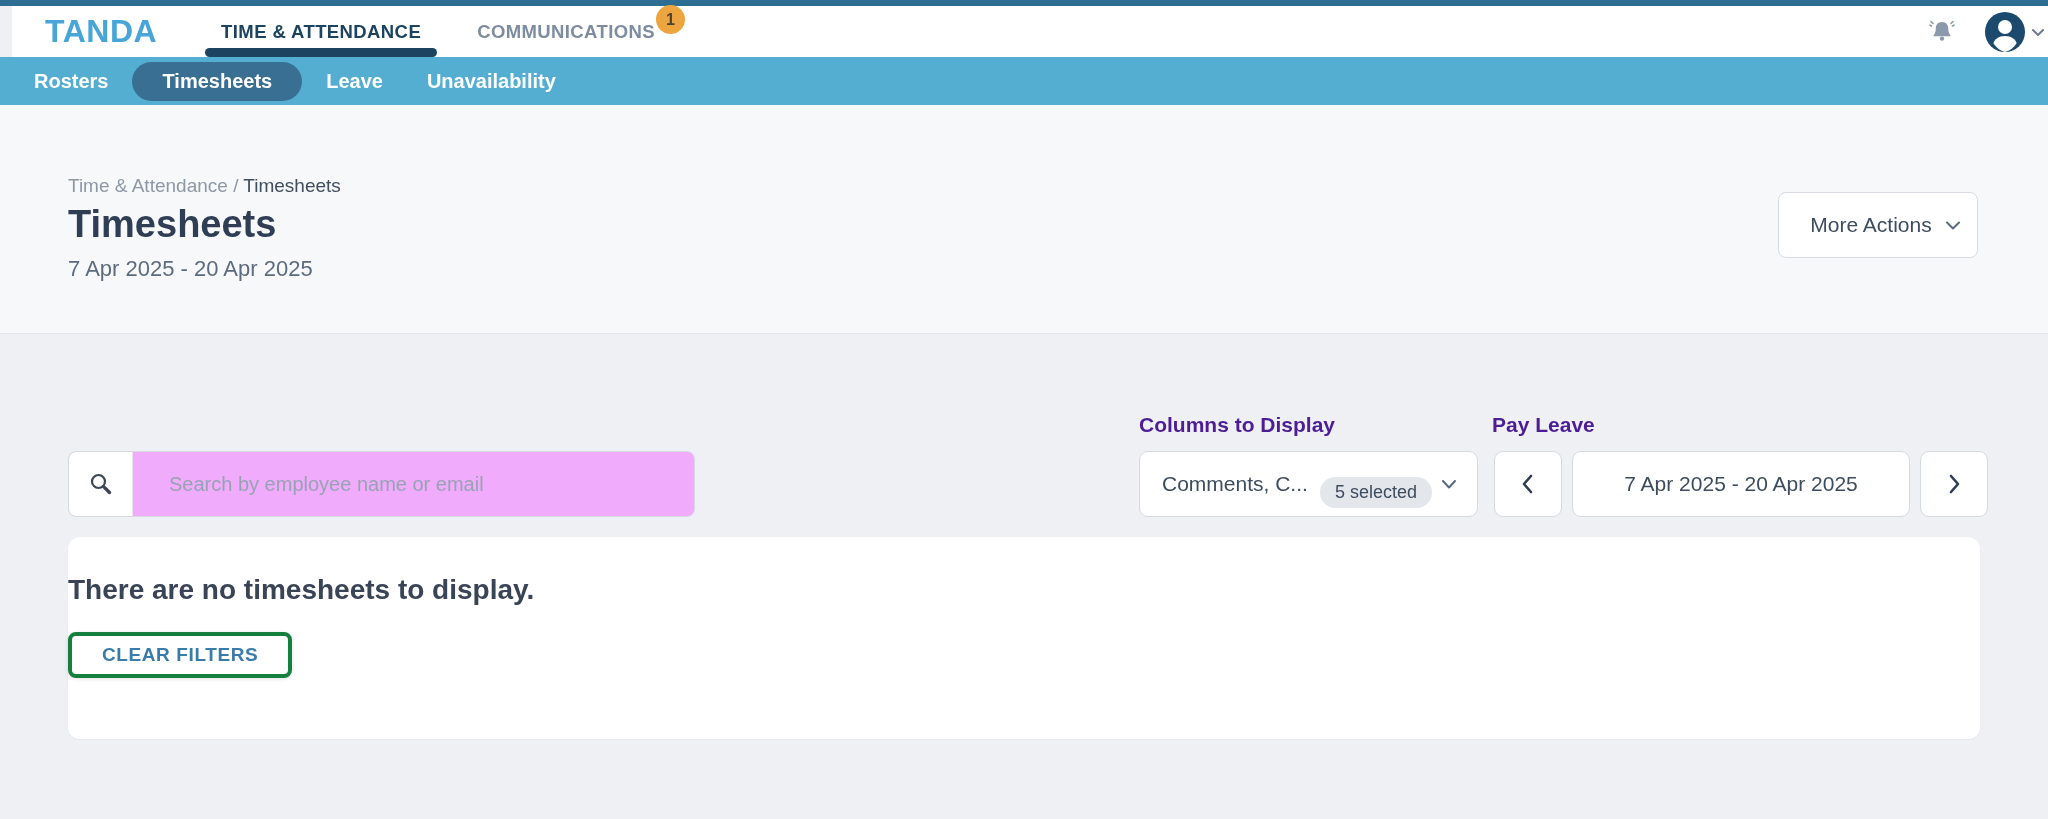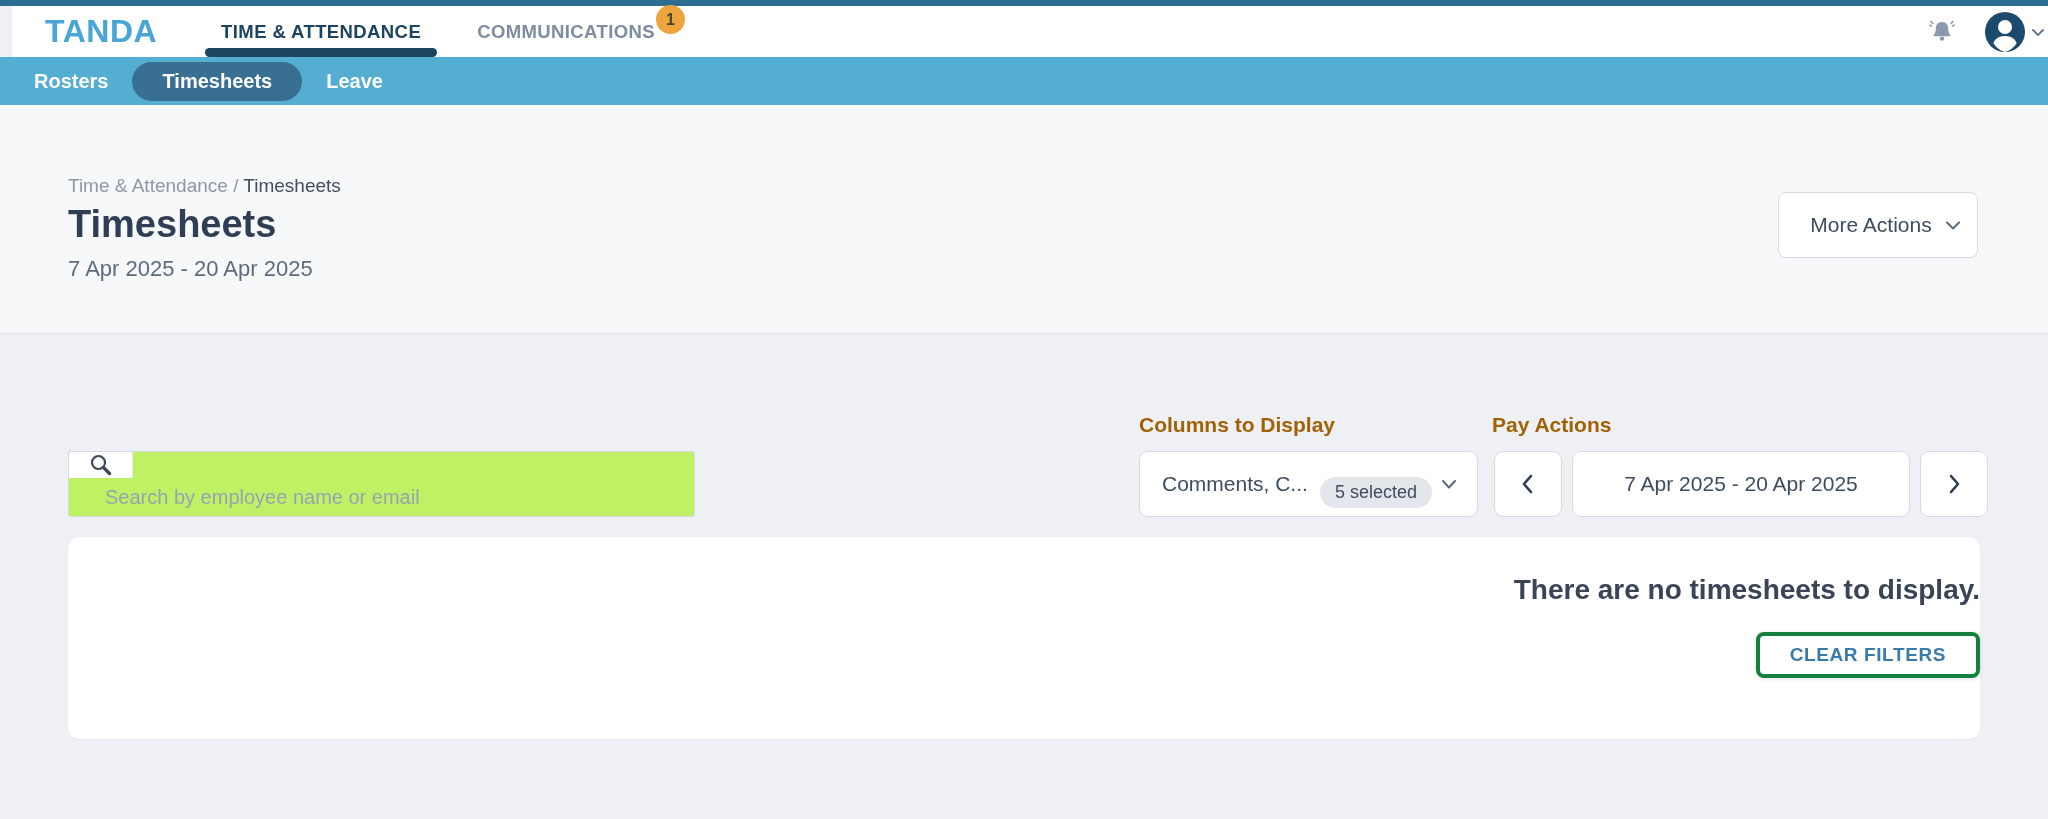--- a/index.html
+++ b/index.html
@@ -28,41 +28,41 @@
 
   
   .header-section { position:absolute; left:0; top:105px; width:100%; height:229px; background:#f7f8f9; border-bottom:1px solid #e3e5ea; }
   .breadcrumb { position:absolute; left:68px; top:70px; font-size:19px; color:#8d98a6; }
   .breadcrumb .crumb-current { color:#414e5f; }
   .page-title { position:absolute; left:68px; top:98px; font-size:38px; font-weight:700; color:#2f3e54; }
   .page-subtitle { position:absolute; left:68px; top:151px; font-size:22px; color:#5c6b7e; }
   .more-actions { position:absolute; right:70px; top:87px; width:200px; height:66px; background:#ffffff; border:1px solid #d8dce2; border-radius:8px; display:flex; align-items:center; justify-content:center; gap:12px; font-size:21px; color:#3e4c5f; cursor:pointer;padding-left:16px; }
 
   
-  .filter-label { position:absolute; font-size:21px; font-weight:700; color:#a16207; }
+  .filter-label { position:absolute; font-size:21px; font-weight:700; color:#4c1d95; }
   .lbl-columns { left:1139px; top:413px; }
   .lbl-payperiod { left:1492px; top:413px; }
 
-  .search-box { position:absolute; left:68px; top:451px; width:627px; height:66px; background:#bef264; border:1px solid #d5dae0; border-radius:3px; display:flex; align-items:stretch; overflow:hidden;flex-direction:column; }
+  .search-box { position:absolute; left:68px; top:451px; width:627px; height:66px; background:#f0abfc; border:1px solid #d5dae0; border-radius:8px; display:flex; align-items:stretch; overflow:hidden; }
   .search-icon-seg { width:64px; display:flex; align-items:center; justify-content:center; border-right:1px solid #e4e7ec; background:#ffffff; }
   .search-input { flex:1; border:none; outline:none; font-family:"Liberation Sans", sans-serif; font-size:20px; color:#3e4c5f; padding:0 24px 0 36px; background:transparent; }
   .search-input::placeholder { color:#97a3b2; }
 
   .columns-select { position:absolute; left:1139px; top:451px; width:339px; height:66px; background:#ffffff; border:1px solid #d5dae0; border-radius:9px; display:flex; align-items:center; padding:0 18px 0 22px; cursor:pointer; }
   .columns-value { font-size:21px; color:#3e4c5f; white-space:nowrap;text-align:center; }
   .count-pill { margin-left:12px; background:#e3e6eb; border-radius:16px; padding:5px 15px; font-size:18px; color:#3e4c5f; white-space:nowrap;margin-top:17px; }
   .columns-select .dd-chevron { margin-left:auto; }
 
   .pp-btn { position:absolute; top:451px; background:#ffffff; border:1px solid #d5dae0; border-radius:9px; display:flex; align-items:center; justify-content:center; cursor:pointer; }
   .pp-prev { left:1494px; width:68px; height:66px; }
   .pp-range { left:1572px; width:338px; height:66px; font-size:21px; color:#3e4c5f; }
   .pp-next { left:1920px; width:68px; height:66px; }
 
   
-  .empty-card { position:absolute; left:68px; top:537px; width:1912px; height:202px; background:#ffffff; border-radius:12px; box-shadow:0 1px 2px rgba(40,50,70,0.04); display:flex; flex-direction:column; align-items:flex-end; }
+  .empty-card { position:absolute; left:68px; top:537px; width:1912px; height:202px; background:#ffffff; border-radius:12px; box-shadow:0 1px 2px rgba(40,50,70,0.04); display:flex; flex-direction:column; align-items:flex-start; }
   .empty-title { margin-top:37px; font-size:28px; font-weight:700; color:#394457; }
   .empty-subtitle { margin-top:9px; font-size:25px; color:#71808f; }
   .clear-filters-btn { margin-top:26px; height:46px; padding:0 30px; background:#ffffff; border:4px solid #15803d; border-radius:8px; box-shadow:0 1px 4px rgba(40,50,70,0.14); font-size:19px; font-weight:700; letter-spacing:0.6px; color:#3a7ca9; cursor:pointer; display:flex; align-items:center; font-family:"Liberation Sans", sans-serif; }
 
   svg { display:block; }
 </style>
 </head>
 <body>
 
 <div id="app">
@@ -105,20 +105,21 @@
             </svg>
         </span>
       </div>
     </div>
   </div>
 
   <div class="secondary-nav">
     <div class="snav-item">Rosters</div>
     <div class="snav-item pill">Timesheets</div>
     <div class="snav-item">Leave</div>
+    <div class="snav-item">Unavailability</div>
   </div>
 
   <div class="header-section">
     <div class="breadcrumb">
       <span class="crumb-parent">Time &amp; Attendance</span>
       <span> <span>/</span> </span>
       <span class="crumb-current">Timesheets</span>
     </div>
     <h1 class="page-title">Timesheets</h1>
     <div class="page-subtitle">7 Apr 2025 - 20 Apr 2025</div>
@@ -126,21 +127,21 @@
       <span>More Actions</span>
       <span>
         <svg width="18" height="18" viewBox="0 0 18 18">
             <polyline points="3,6.5 9,12.5 15,6.5" fill="none" stroke="#5a6a7d" stroke-width="2" stroke-linecap="round" stroke-linejoin="round"></polyline>
           </svg>
       </span>
     </button>
   </div>
 
   <div class="filter-label lbl-columns">Columns to Display</div>
-  <div class="filter-label lbl-payperiod">Pay Actions</div>
+  <div class="filter-label lbl-payperiod">Pay Leave</div>
 
   <div class="search-box">
     <div class="search-icon-seg">
       <span>
         <svg width="26" height="26" viewBox="0 0 26 26">
           <circle cx="10.5" cy="10.5" r="6.5" fill="none" stroke="#3c4654" stroke-width="2.2"></circle>
           <line x1="15.6" y1="15.6" x2="21.5" y2="21.5" stroke="#3c4654" stroke-width="3.4" stroke-linecap="round"></line>
         </svg>
       </span>
     </div>

